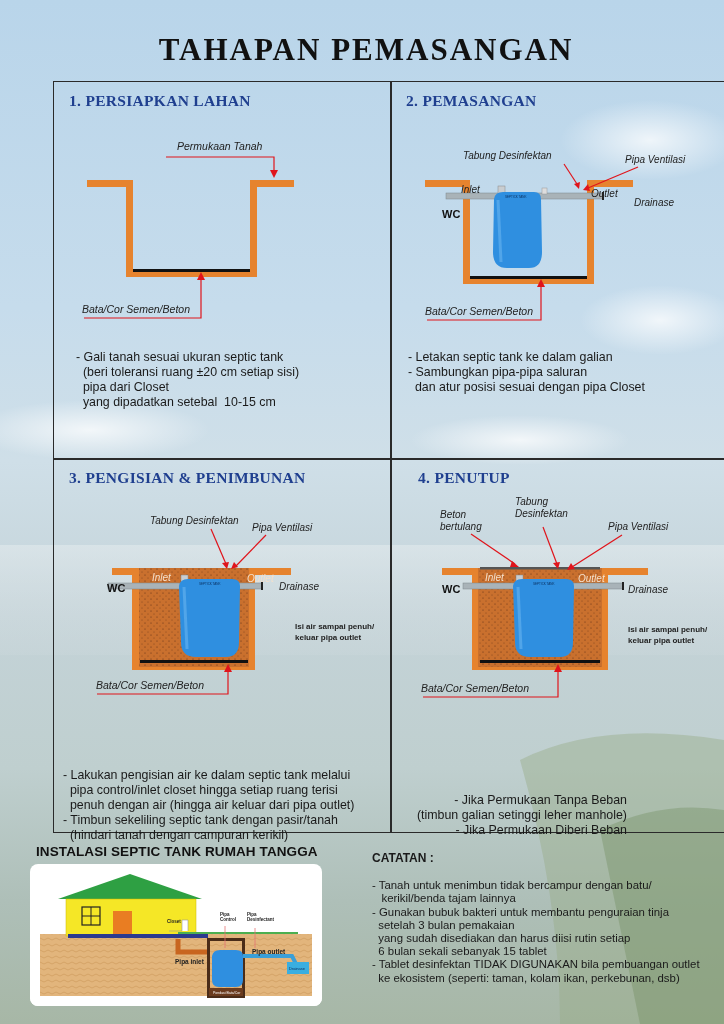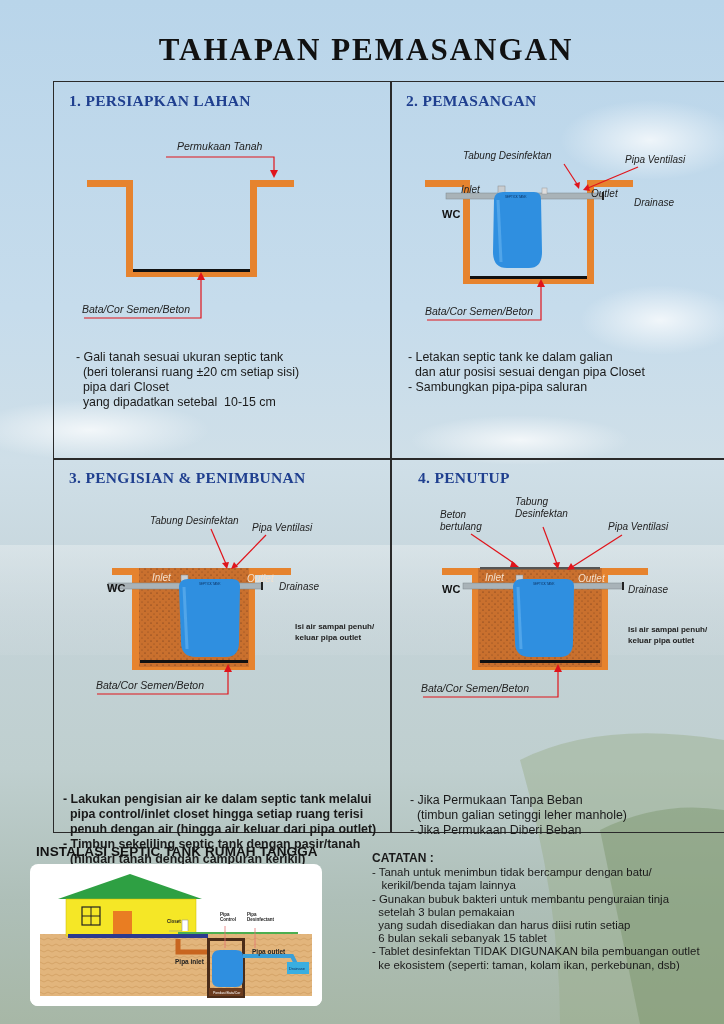--- a/index.html
+++ b/index.html
@@ -33,21 +33,21 @@
   .notes { position: absolute; font-size: 12.4px; line-height: 15px; color: #1a1a1a; }
   .notes div { white-space: pre; }
   .bottom-title {
     position: absolute; left: 36px; top: 844px; font-weight: bold; font-size: 13.5px; color: #111; letter-spacing: 0.1px;
   }
   .house-card {
     position: absolute; left: 30px; top: 864px; width: 292px; height: 142px;
     background: #fff; border-radius: 8px; overflow: hidden;
   }
   .catatan { position: absolute; left: 372px; top: 852px; font-size: 11.4px; line-height: 13.2px; color: #1a1a1a; }
-  .catatan .hdr { font-weight: bold; font-size: 12px; margin-bottom: 1px; }
+  .catatan .hdr { font-weight: bold; font-size: 12px; margin-bottom: 14px; }
   .catatan div { white-space: pre; }
   svg text { font-family: "Liberation Sans", sans-serif; }
 </style>
 </head>
 <body>
 
 <svg class="bg-clouds" width="724" height="1024" viewBox="0 0 724 1024">
   <defs>
     <radialGradient id="cl" cx="50%" cy="50%" r="50%">
         <stop offset="0%" stop-color="#ffffff" stop-opacity="0.75"></stop>
@@ -115,22 +115,22 @@
       <text x="110" y="82" font-size="10" font-style="italic" fill="#222" transform="translate(-40,-1)">Inlet</text>
       <text x="200" y="85" font-size="10" font-style="italic" fill="#222">Outlet</text>
       <text x="60" y="106" font-size="11" font-weight="bold" fill="#111" transform="translate(-9,0)">WC</text>
       <text x="264" y="94" font-size="10" font-style="italic" fill="#222" transform="translate(-21,0)">Drainase</text>
       <text x="34" y="203" font-size="10.5" font-style="italic" fill="#222">Bata/Cor Semen/Beton</text>
       <path d="M36 208 L150 208 L150 173" stroke="#e0141b" stroke-width="1.2" fill="none"></path>
       <polygon points="146,175 154,175 150,167" fill="#e0141b"></polygon>
     </svg>
     <div class="notes" style="left:17px; top:268px;">
       <div>- Letakan septic tank ke dalam galian</div>
-        <div>  dan atur posisi sesuai dengan pipa Closet</div>
-      <div>- Sambungkan pipa-pipa saluran</div>
+        <div>- Sambungkan pipa-pipa saluran</div>
+      <div>  dan atur posisi sesuai dengan pipa Closet</div>
     </div>
   </div>
 
   <div class="panel p3">
     <div class="ptitle">3. PENGISIAN &amp; PENIMBUNAN</div>
     <svg class="diagram" width="336" height="220" viewBox="0 0 336 220">
       <defs>
         <pattern id="soil3" width="6" height="6" patternUnits="userSpaceOnUse">
           <rect width="6" height="6" fill="#c9702e"></rect>
             <circle cx="1" cy="2" r="0.5" fill="#4a2410"></circle>
@@ -156,21 +156,21 @@
       <text x="98" y="92" font-size="10" font-style="italic" fill="#f4e0cc">Inlet</text>
       <text x="193" y="93" font-size="10" font-style="italic" fill="#f4e0cc">Outlet</text>
       <text x="54" y="103" font-size="11" font-weight="bold" fill="#111" transform="translate(-1,0)">WC</text>
       <text x="215" y="101" font-size="10" font-style="italic" fill="#222" transform="translate(10,0)">Drainase</text>
       <text x="241" y="140" font-size="8" font-weight="bold" fill="#222">Isi air sampai penuh/</text>
       <text x="241" y="151" font-size="8" font-weight="bold" fill="#222">keluar pipa outlet</text>
       <text x="42" y="200" font-size="10.5" font-style="italic" fill="#222">Bata/Cor Semen/Beton</text>
       <path d="M43 205 L174 205 L174 181" stroke="#e0141b" stroke-width="1.2" fill="none"></path>
       <polygon points="170,183 178,183 174,175" fill="#e0141b"></polygon>
     </svg>
-    <div class="notes" style="left:9px; top:333px;font-weight:bold;">
+    <div class="notes" style="left:9px; top:309px;">
       <div>- Lakukan pengisian air ke dalam septic tank melalui</div>
         <div>  pipa control/inlet closet hingga setiap ruang terisi</div>
         <div>  penuh dengan air (hingga air keluar dari pipa outlet)</div>
       <div>- Timbun sekeliling septic tank dengan pasir/tanah</div>
         <div>  (hindari tanah dengan campuran kerikil)</div>
     </div>
   </div>
 
   <div class="panel p4">
     <div class="ptitle">4. PENUTUP</div>
@@ -207,21 +207,21 @@
       <text x="82" y="92" font-size="10" font-style="italic" fill="#f4e0cc">Inlet</text>
       <text x="175" y="93" font-size="10" font-style="italic" fill="#f4e0cc">Outlet</text>
       <text x="39" y="104" font-size="11" font-weight="bold" fill="#111">WC</text>
       <text x="225" y="104" font-size="10" font-style="italic" fill="#222">Drainase</text>
       <text x="225" y="143" font-size="8" font-weight="bold" fill="#222">Isi air sampai penuh/</text>
       <text x="225" y="154" font-size="8" font-weight="bold" fill="#222">keluar pipa outlet</text>
       <text x="18" y="203" font-size="10.5" font-style="italic" fill="#222">Bata/Cor Semen/Beton</text>
       <path d="M20 208 L155 208 L155 181" stroke="#e0141b" stroke-width="1.2" fill="none"></path>
       <polygon points="151,183 159,183 155,175" fill="#e0141b"></polygon>
     </svg>
-    <div class="notes" style="left:7px; top:334px;">
+    <div class="notes" style="left:7px; top:334px;text-align:right;">
       <div>- Jika Permukaan Tanpa Beban</div>
         <div>  (timbun galian setinggi leher manhole)</div>
       <div>- Jika Permukaan Diberi Beban</div>
     </div>
   </div>
 </div>
 
 <div class="bottom-title">INSTALASI SEPTIC TANK RUMAH TANGGA</div>
 
 <div class="house-card">

